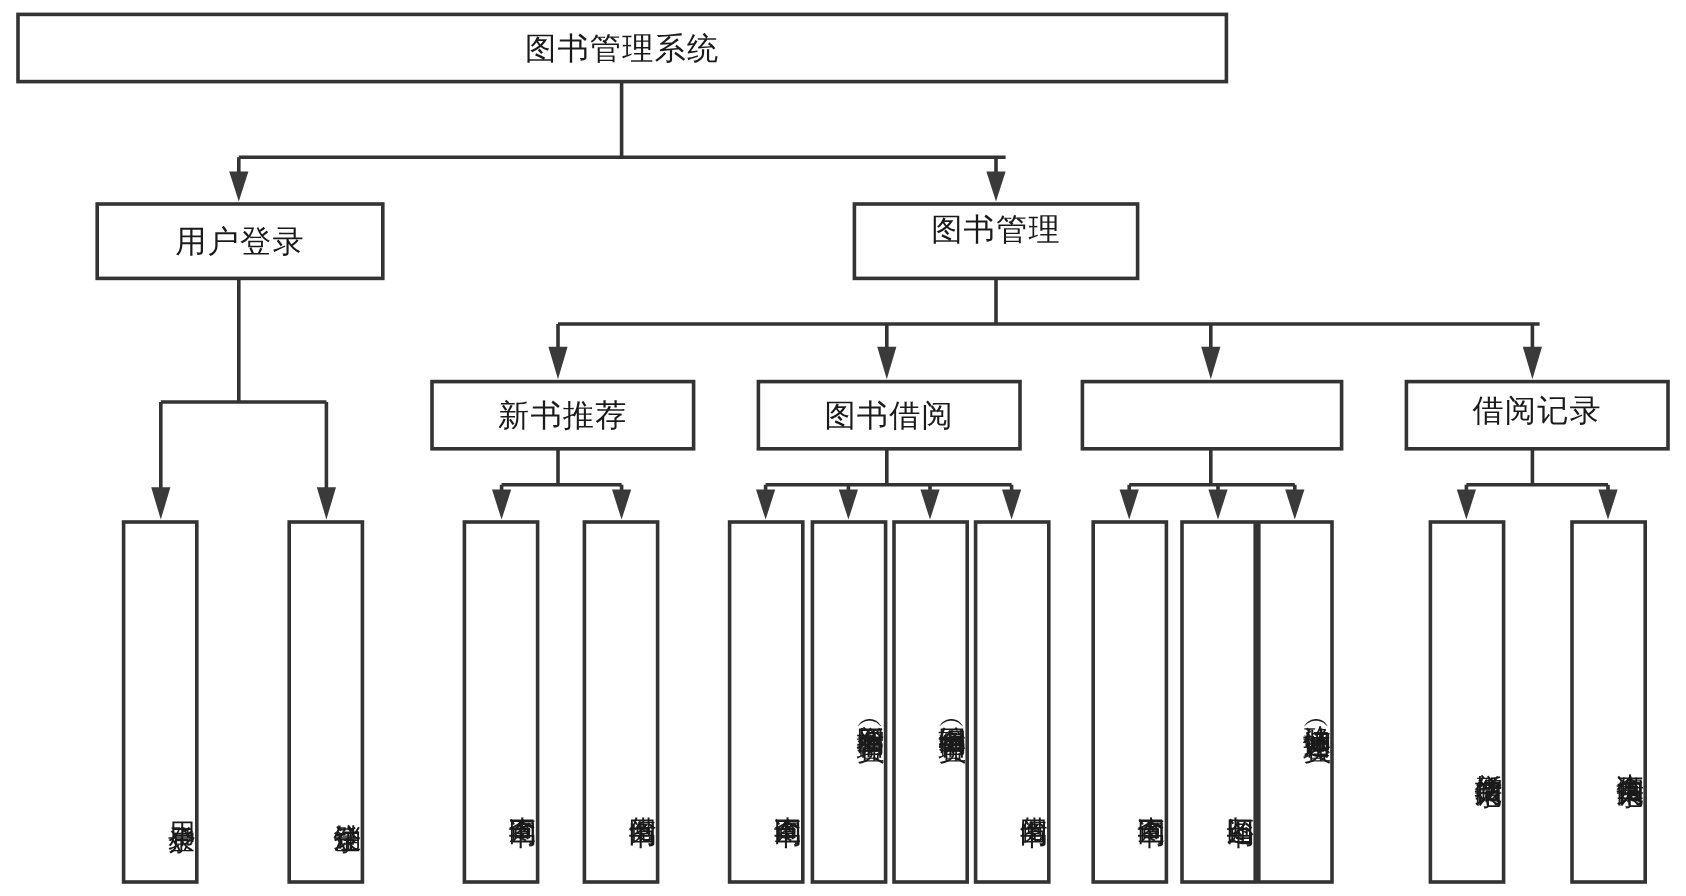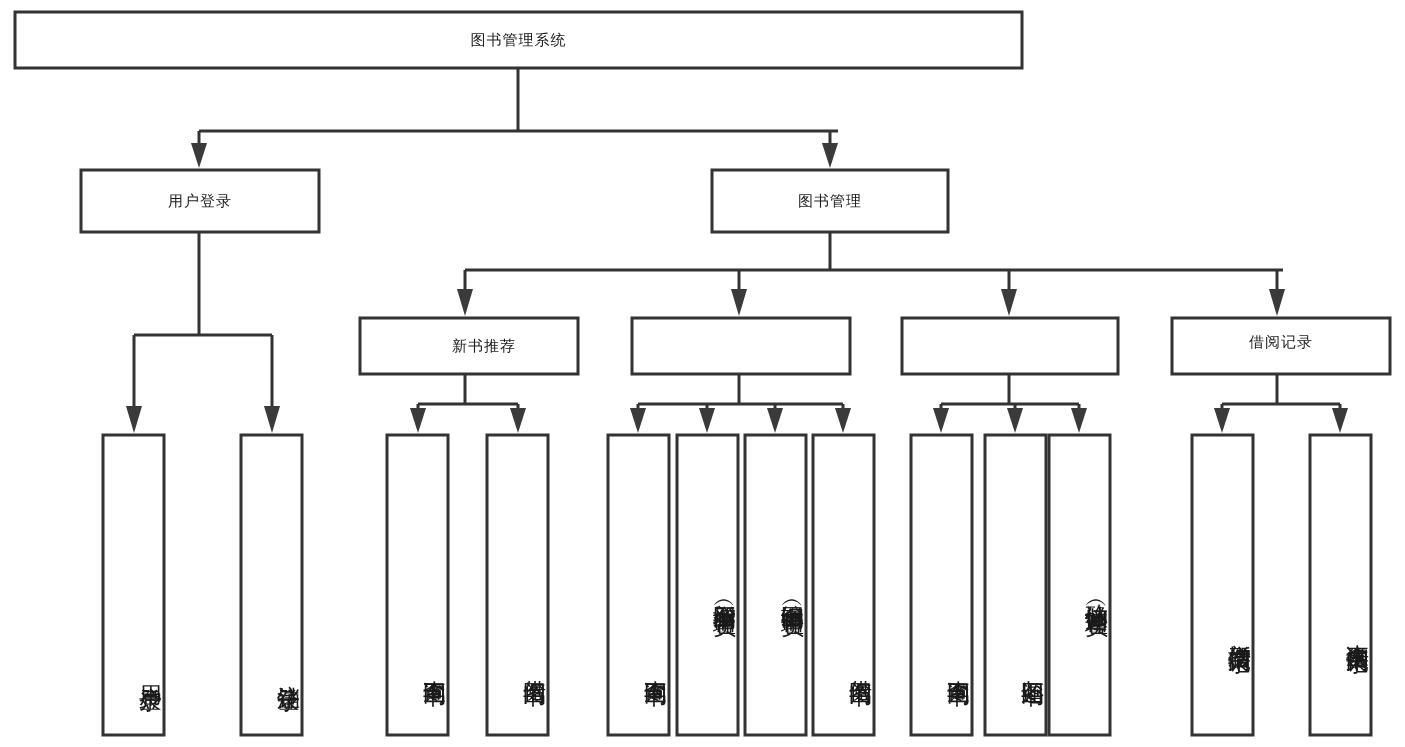--- a/index.html
+++ b/index.html
@@ -54,21 +54,21 @@
     letter-spacing: 1.5px;
     white-space: nowrap;
     pointer-events: none;
   }
   .hlabel-box {
     position: absolute;
     display: flex;
     align-items: center;
     justify-content: center;
     font-family: Liberation Sans, sans-serif;
-    font-size: 15px;
+    font-size: 26px;
     color: #1a1a1a;
     letter-spacing: 1px;
     white-space: nowrap;
     pointer-events: none;
   }
   #watermark {
     position: absolute;
     right: 8px;
     bottom: 6px;
     font-family: "DejaVu Sans", "Liberation Sans", sans-serif;
@@ -180,23 +180,24 @@
     <rect class="node-rect" x="911" y="435" width="61" height="300"></rect>
     <rect class="node-rect" x="985" y="435" width="61" height="300"></rect>
     <rect class="node-rect" x="1049" y="435" width="61" height="300"></rect>
     <rect class="node-rect" x="1192" y="435" width="61" height="300"></rect>
     <rect class="node-rect" x="1310" y="435" width="61" height="300"></rect>
   </svg>
 
   <div class="hlabel-box" style="left:15px; top:12px; width:1007px; height:56px;">图书管理系统</div>
 
   <div class="hlabel-box" style="left:81px; top:170px; width:238px; height:62px;">用户登录</div>
-  <div class="hlabel-box" style="left:712px; top:170px; width:236px; height:62px;">图书管理</div>
-
-  <div class="hlabel-box" style="left:375px; top:318px; width:218px; height:56px;">新书推荐</div>
+  <div class="hlabel-box" style="left:712px; top:160px; width:236px; height:62px;">图书管理</div>
+
+  <div class="hlabel-box" style="left:360px; top:318px; width:218px; height:56px;">新书推荐</div>
+  <div class="hlabel-box" style="left:632px; top:318px; width:218px; height:56px;">图书借阅</div>
   <div class="hlabel-box" style="left:1172px; top:318px; width:218px; height:48px;">借阅记录</div>
 
   <div class="vlabel-box" style="left:103px; top:435px; width:61px; height:300px; padding-top:85px;">用户登录</div>
   <div class="vlabel-box" style="left:241px; top:435px; width:61px; height:300px; padding-top:85px;">注销登录</div>
   <div class="vlabel-box" style="left:387px; top:435px; width:61px; height:300px; padding-top:80px;">查询图书</div>
   <div class="vlabel-box" style="left:487px; top:435px; width:61px; height:300px; padding-top:80px;">借阅图书</div>
   <div class="vlabel-box" style="left:608px; top:435px; width:61px; height:300px; padding-top:80px;">查询图书</div>
   <div class="vlabel-box" style="left:677px; top:435px; width:61px; height:300px; padding-top:8px;">新增图书（管理员）</div>
   <div class="vlabel-box" style="left:745px; top:435px; width:61px; height:300px; padding-top:8px;">编辑图书（管理员）</div>
   <div class="vlabel-box" style="left:813px; top:435px; width:61px; height:300px; padding-top:80px;">借阅图书</div>

